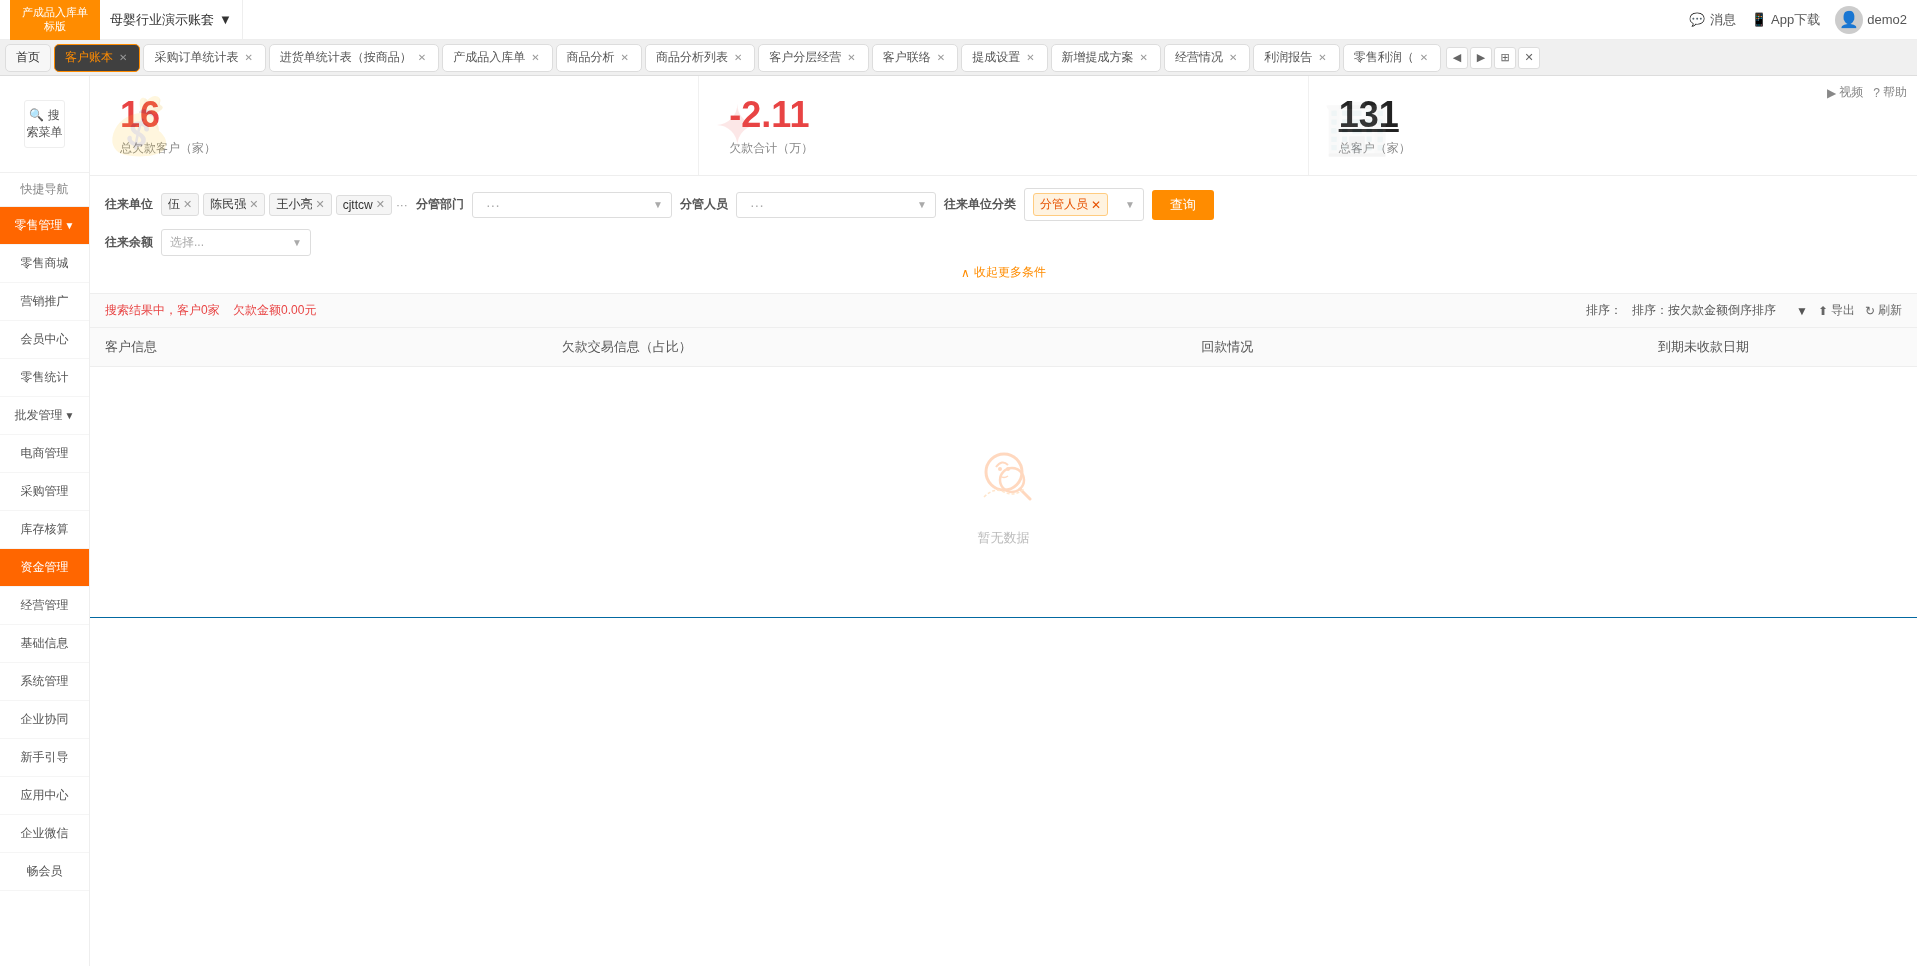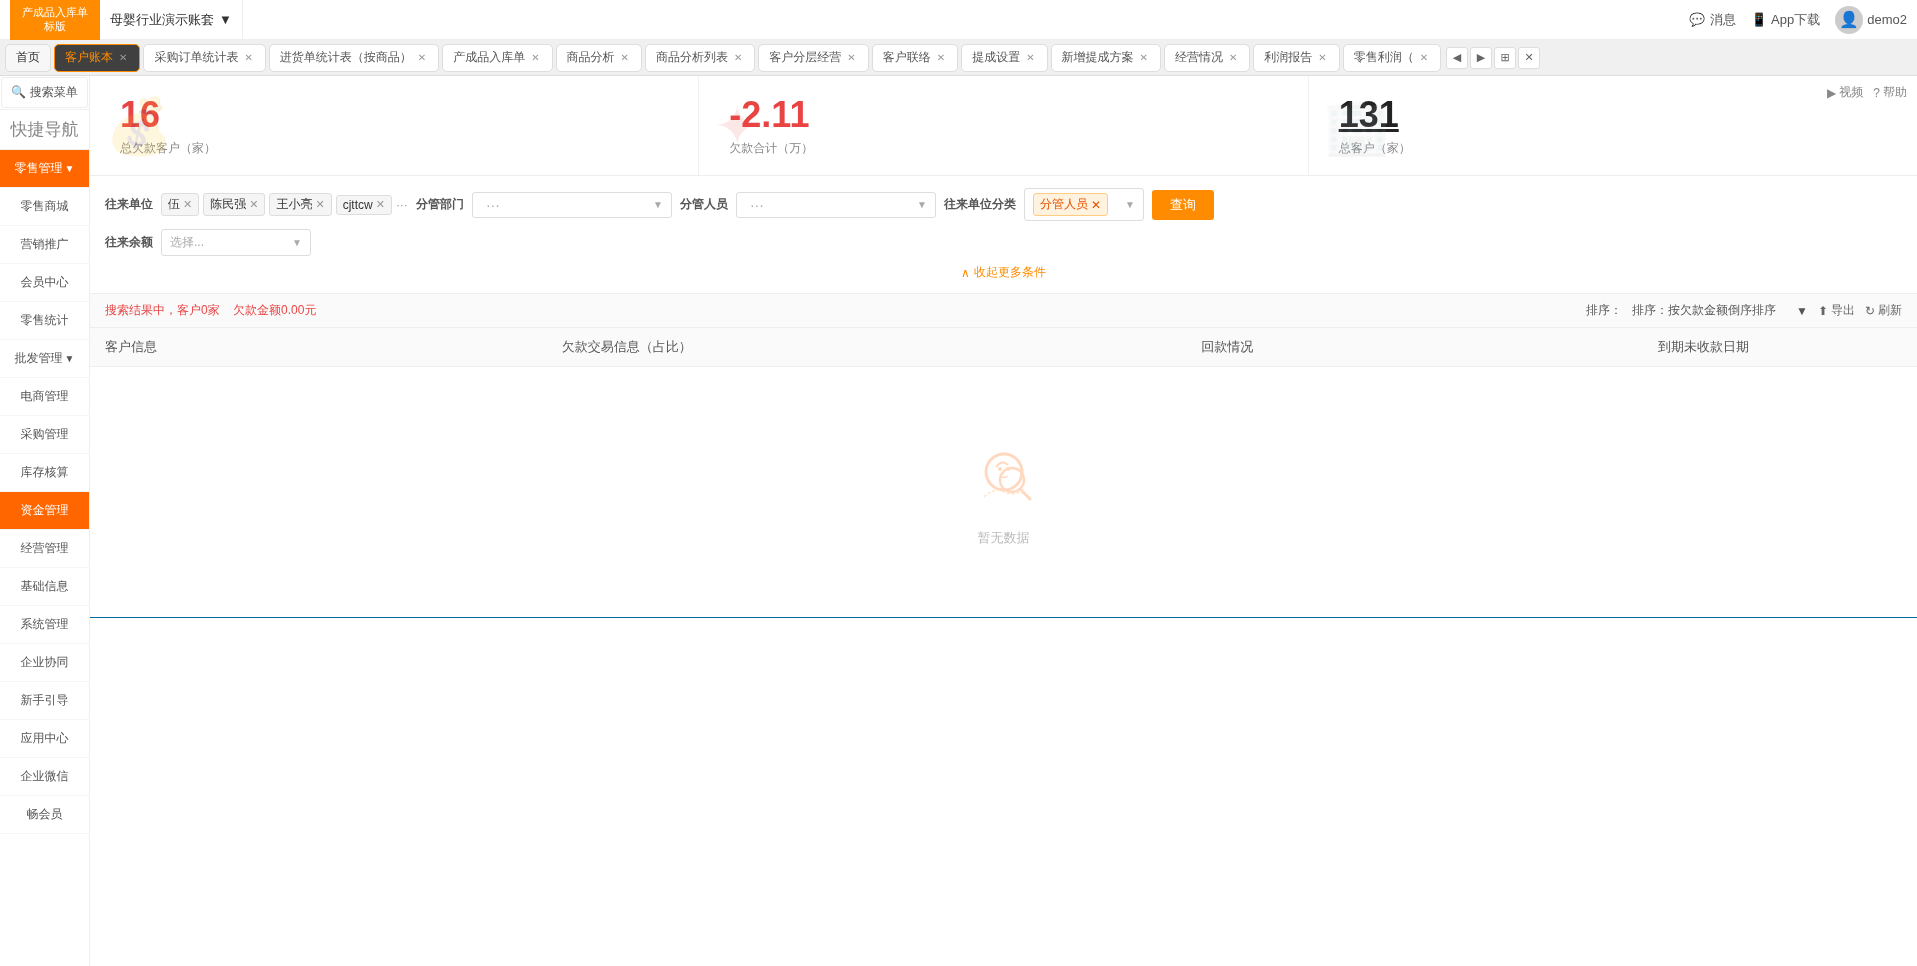--- a/index.html
+++ b/index.html
@@ -48,28 +48,28 @@
 
     
     .main-layout { display: flex; flex: 1; overflow: hidden; }
 
     
     .sidebar {
       width: 90px; background: #fff; border-right: 1px solid #eee;
       display: flex; flex-direction: column; flex-shrink: 0; overflow-y: auto;
     }
     .sidebar-search {
-      padding: 1px; border-bottom: 1px solid #f0f0f0;
+      padding: 24px; border-bottom: 1px solid #f0f0f0;
     }
     .sidebar-search-btn {
       width: 100%; padding: 6px 0; background: #fff; border: 1px solid #eee;
       border-radius: 3px; text-align: center; cursor: pointer; color: #555; font-size: 12px;
     }
     .sidebar-quick {
-      padding: 8px; font-size: 17px; color: #888; cursor: pointer;
+      padding: 8px; font-size: 12px; color: #888; cursor: pointer;
       border-bottom: 1px solid #f0f0f0; text-align: center;
     }
     .sidebar-item {
       padding: 10px 0; text-align: center; cursor: pointer; font-size: 12px;
       color: #555; border-bottom: 1px solid #f5f5f5;
     }
     .sidebar-item.active { background: #ff6600; color: #fff; }
     .sidebar-item-with-arrow {
       display: flex; align-items: center; justify-content: center; gap: 2px;
     }

